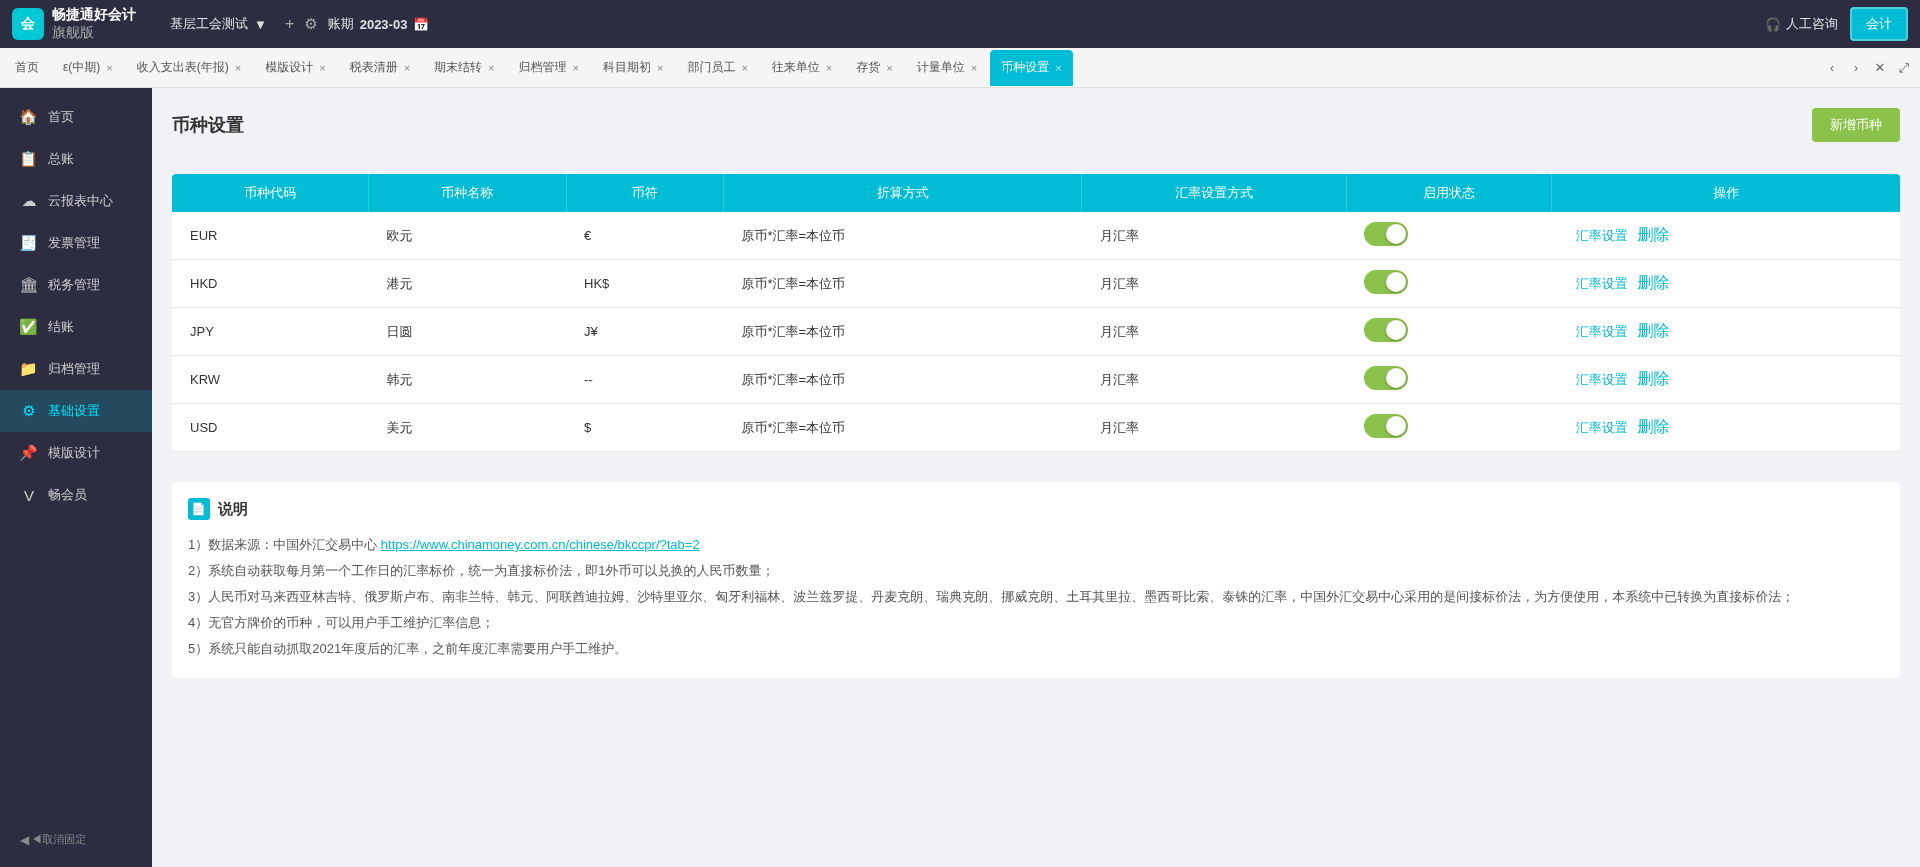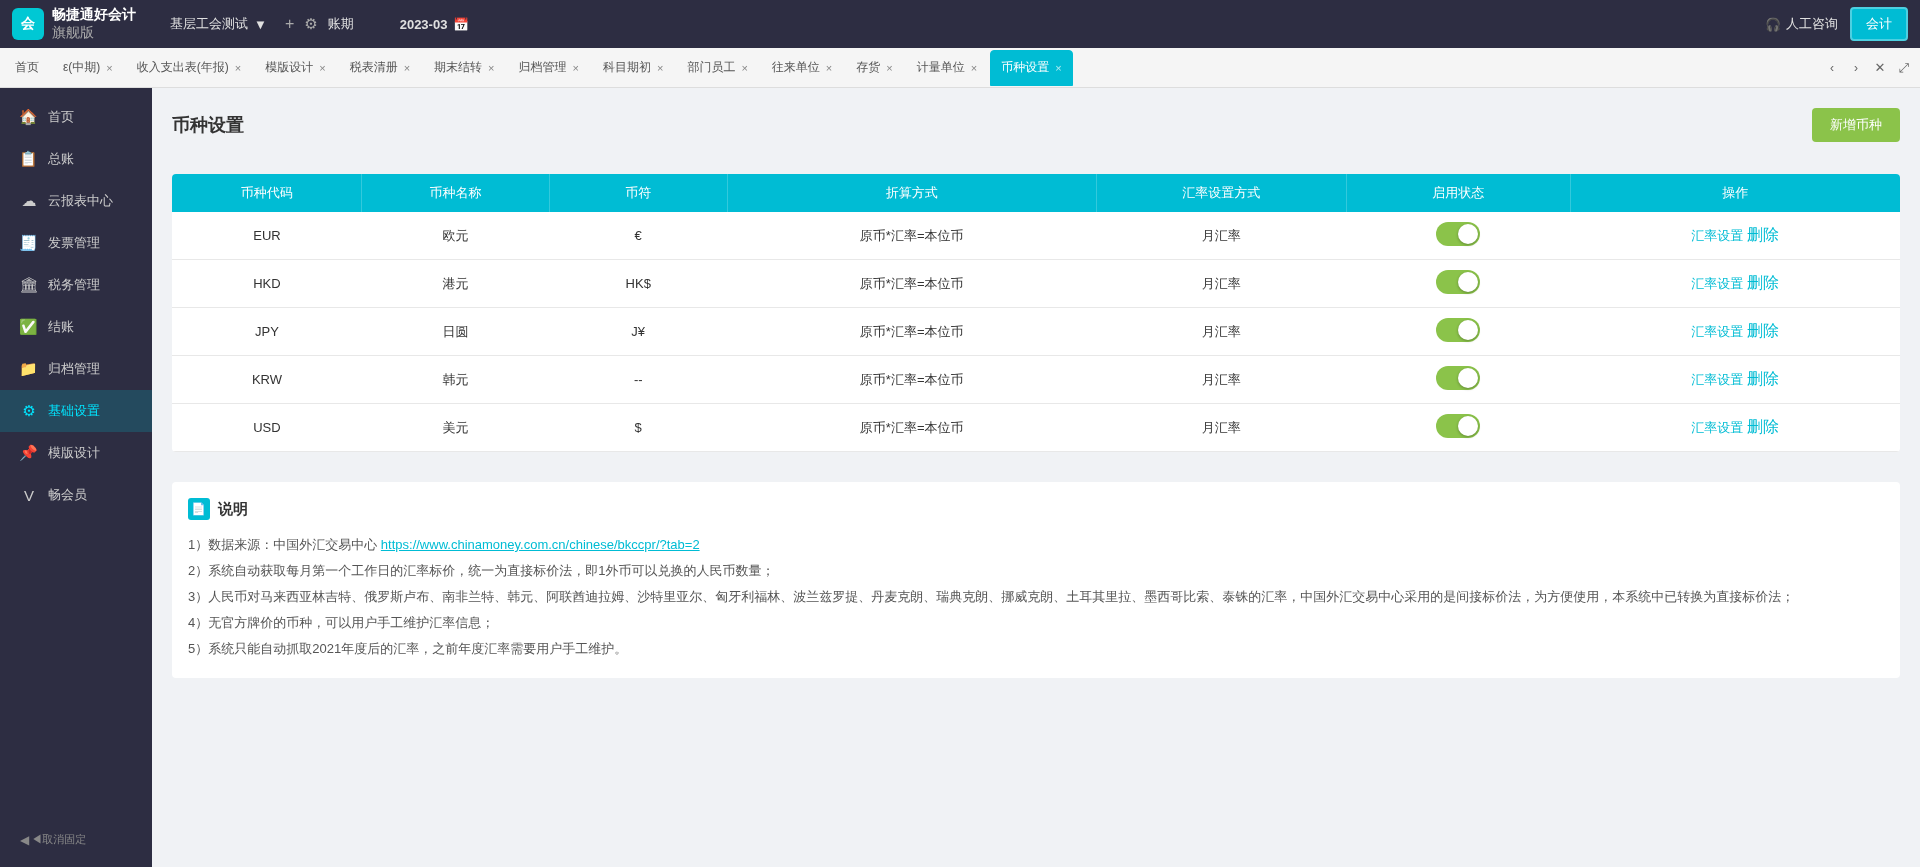--- a/index.html
+++ b/index.html
@@ -46,29 +46,29 @@
     
     .btn-new { background: #8bc34a; color: white; border: none; padding: 8px 18px; border-radius: 4px; font-size: 13px; cursor: pointer; float: right; margin-bottom: 16px; }
     .page-header { display: flex; justify-content: space-between; align-items: center; margin-bottom: 16px; }
 
     
     .data-table { width: 100%; border-collapse: collapse; background: white; border-radius: 4px; overflow: hidden; }
     .data-table thead tr { background: #00bcd4; }
     .data-table thead th { color: white; padding: 10px 12px; text-align: center; font-weight: normal; font-size: 13px; border-right: 1px solid rgba(255,255,255,0.2); }
     .data-table thead th:last-child { border-right: none; }
     .data-table tbody tr { border-bottom: 1px solid #e8e8e8; }
-    .data-table tbody td { padding: 10px 24px; text-align: center; color: #333; font-size: 13px; }
+    .data-table tbody td { padding: 10px 18px; text-align: left; color: #333; font-size: 13px; }
 
     
     .toggle { display: inline-flex; align-items: center; }
     .toggle-track { width: 44px; height: 24px; background: #8bc34a; border-radius: 12px; position: relative; cursor: pointer; }
     .toggle-thumb { width: 20px; height: 20px; background: white; border-radius: 50%; position: absolute; top: 2px; right: 2px; box-shadow: 0 1px 3px rgba(0,0,0,0.3); }
 
     
-    .action-link { color: #00bcd4; cursor: pointer; margin: 0 0; font-size: 13px; }
+    .action-link { color: #00bcd4; cursor: pointer; margin: 0 6px; font-size: 13px; }
     .action-delete { color: #00bcd4; cursor: pointer; font-size: 16px; }
 
     
     .notes-section { margin-top: 30px; padding: 16px; background: white; border-radius: 4px; }
     .notes-title { display: flex; align-items: center; gap: 8px; font-size: 15px; font-weight: bold; color: #333; margin-bottom: 12px; }
     .notes-icon { width: 22px; height: 22px; background: #00bcd4; border-radius: 3px; display: flex; align-items: center; justify-content: center; color: white; font-size: 12px; }
     .notes-content { color: #555; font-size: 13px; line-height: 2; }
     .notes-link { color: #00bcd4; text-decoration: underline; text-align: right; }
   </style>
 </head>
@@ -87,21 +87,21 @@
 
   <div class="project-selector">
     <span>基层工会测试</span>
     <span>▼</span>
   </div>
   <span style="color:#aaa; cursor:pointer; font-size:16px;">+</span>
   <span style="color:#aaa; cursor:pointer; font-size:15px;">⚙</span>
 
   <div style="display:flex;align-items:center;gap:6px;color:#e0e0e0;">
     <span>账期</span>
-    <span style="font-weight:bold;margin-left:40px;">2023-03</span>
+    <span style="font-weight:bold;">2023-03</span>
     <span style="cursor:pointer;">📅</span>
   </div>
 
   <div class="top-actions">
     <div class="help-btn">
       <span>🎧</span>
       <span>人工咨询</span>
     </div>
     <button class="account-btn">会计</button>
   </div>

